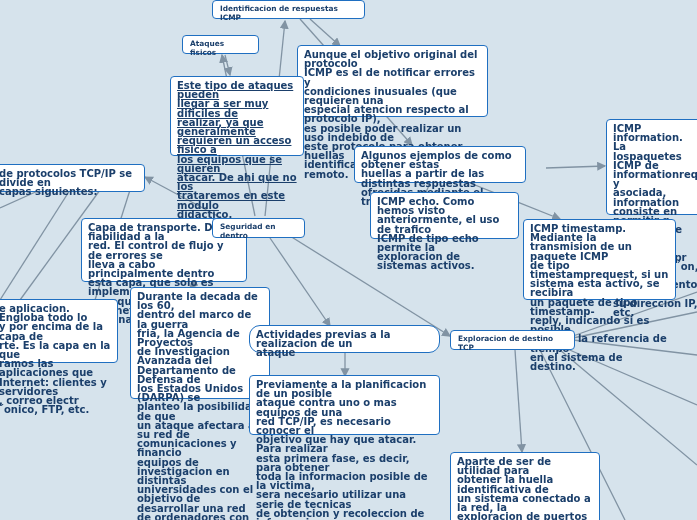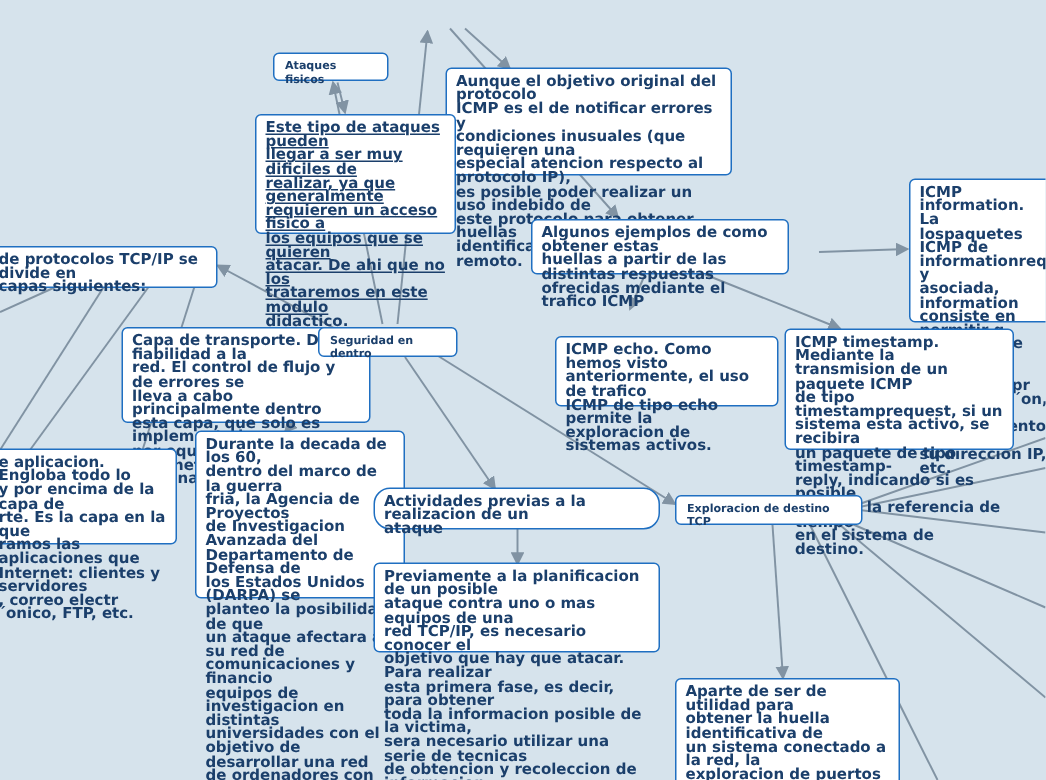--- a/index.html
+++ b/index.html
@@ -67,20 +67,21 @@
       <line x1="560" y1="350" x2="697" y2="465"></line>
       <line x1="540" y1="350" x2="625" y2="520"></line>
 
       <line x1="40" y1="190" x2="0" y2="208"></line>
       <line x1="70" y1="190" x2="0" y2="300"></line>
       <line x1="100" y1="190" x2="20" y2="300"></line>
       <line x1="130" y1="190" x2="95" y2="300"></line>
     </g>
   </svg>
 
+  <div class="node title" style="left:212px;top:0px;width:153px;height:19px;">Identificacion de respuestas ICMP</div>
   <div class="node title" style="left:182px;top:35px;width:77px;height:19px;">Ataques fisicos</div>
   <div class="node" style="left:297px;top:45px;width:191px;height:72px;">Aunque el objetivo original del protocolo
 ICMP es el de notificar errores y
 condiciones inusuales (que requieren una
 especial atencion respecto al protocolo IP),
 es posible poder realizar un uso indebido de
 este protocolo para obtener huellas
 identificativas de un sistema remoto.</div>
   <div class="node" style="left:170px;top:76px;width:134px;height:80px;text-decoration:underline;">Este tipo de ataques pueden
 llegar a ser muy dificiles de
@@ -98,21 +99,21 @@
 informationrequest y
 asociada, information
 consiste en permitir q
 equipos que no dispo
 puedan extraer su pr
 configuraci´on, autoc
 en el momento de ini
 su direccion IP, etc.</div>
   <div class="node" style="left:-8px;top:164px;width:153px;height:28px;">de protocolos TCP/IP se divide en
 capas siguientes:</div>
-  <div class="node" style="left:370px;top:224px;width:149px;height:47px;">ICMP echo. Como hemos visto
+  <div class="node" style="left:370px;top:192px;width:149px;height:47px;">ICMP echo. Como hemos visto
 anteriormente, el uso de trafico
 ICMP de tipo echo permite la
 exploracion de sistemas activos.</div>
   <div class="node" style="left:523px;top:219px;width:153px;height:81px;">ICMP timestamp. Mediante la
 transmision de un paquete ICMP
 de tipo timestamprequest, si un
 sistema esta activo, se recibira
 un paquete de tipo timestamp-
 reply, indicando si es posible
 conocer la referencia de tiempo

